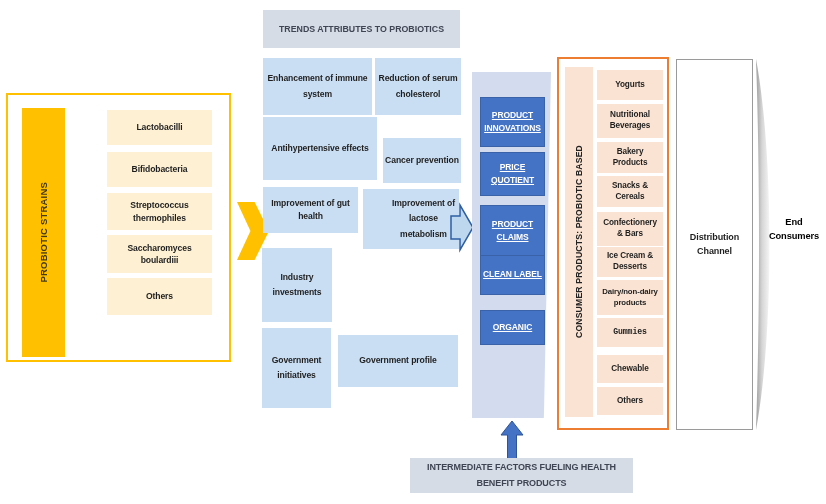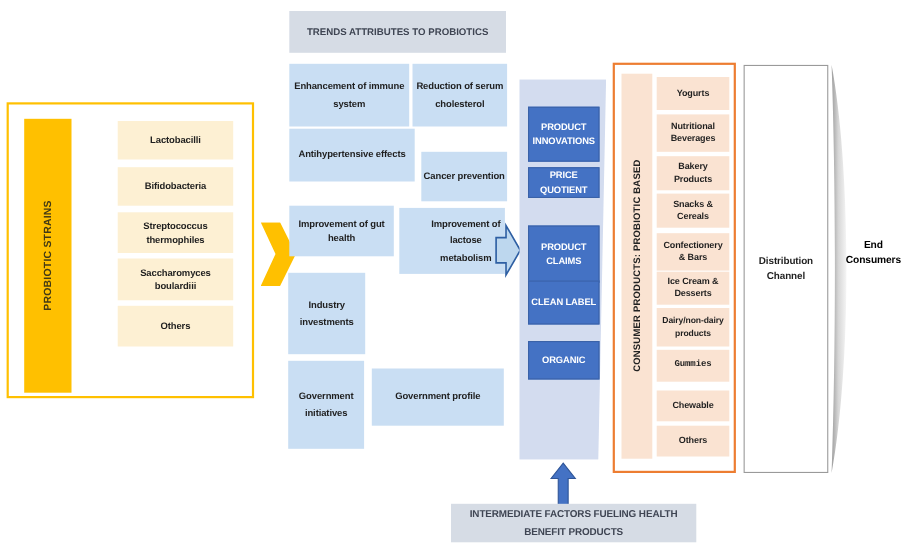--- a/index.html
+++ b/index.html
@@ -23,34 +23,34 @@
   .strain-bar .vtext{font-size:9.5px;color:#433a14;}
   .strain-item{left:107px;width:105px;background:#FDF0D3;font-size:8.6px;line-height:1.4;padding:2px;}
   .s0{top:110px;height:35px;} .s1{top:152px;height:35px;} .s2{top:193px;height:37px;}
   .s3{top:235px;height:38px;} .s4{top:278px;height:37px;}
   
   .trends-header{left:263px;top:10px;width:197px;height:38px;background:#D6DCE5;
     font-size:8.8px;color:#3f4553;letter-spacing:0;}
   .trend{background:#C9DEF3;font-size:8.6px;line-height:1.8;padding:2px;}
   .t0{left:263px;top:58px;width:109px;height:57px;}
   .t1{left:375px;top:58px;width:86px;height:57px;}
-  .t2{left:263px;top:117px;width:114px;height:48px;}
+  .t2{left:263px;top:117px;width:114px;height:63px;}
   .t3{left:383px;top:138px;width:78px;height:45px;}
   .t4{left:263px;top:187px;width:95px;height:46px;line-height:1.5;}
   .t5{left:363px;top:189px;width:96px;height:60px;padding-left:27px;}
   .t6{left:262px;top:248px;width:70px;height:74px;}
   .t7{left:338px;top:255px;width:122px;height:63px;}
   .t8{left:262px;top:328px;width:69px;height:80px;}
   .t9{left:338px;top:335px;width:120px;height:52px;}
   
   .factor-strip{position:absolute;left:472px;top:72px;width:79px;height:346px;background:#D3DCEF;
     clip-path:polygon(0 0,100% 0,91% 100%,0 100%);}
   .factor{left:480px;width:65px;background:#4472C4;border:1px solid #3a62a8;
-    color:#ffffff;font-size:8.5px;line-height:1.55;padding:2px;overflow-wrap:anywhere;}
-  .f0{top:97px;height:50px;} .f1{top:152px;height:28px;} .f2{top:205px;height:52px;}
+    color:#ffffff;font-size:8.5px;line-height:1.55;padding:2px;overflow-wrap:anywhere;text-decoration:underline;}
+  .f0{top:97px;height:50px;} .f1{top:152px;height:44px;} .f2{top:205px;height:52px;}
   .f3{top:255px;height:40px;} .f4{top:310px;height:35px;} .f5{top:360px;height:40px;}
   
   .consumer-panel{position:absolute;left:557px;top:57px;width:112px;height:373px;
     border:2px solid #ED7D31;background:#fff;box-sizing:border-box;}
   .consumer-bar{position:absolute;left:565px;top:67px;width:28px;height:350px;background:#FAE3D2;
     display:flex;align-items:center;justify-content:center;}
   .consumer-bar .vtext{font-size:8.6px;color:#222;}
   .consumer-item{left:597px;width:66px;background:#FAE3D2;font-size:8.2px;line-height:1.3;
     padding:13px 3px;overflow-wrap:break-word;}
   .c0{top:70px;height:30px;} .c1{top:104px;height:34px;} .c2{top:142px;height:31px;}

